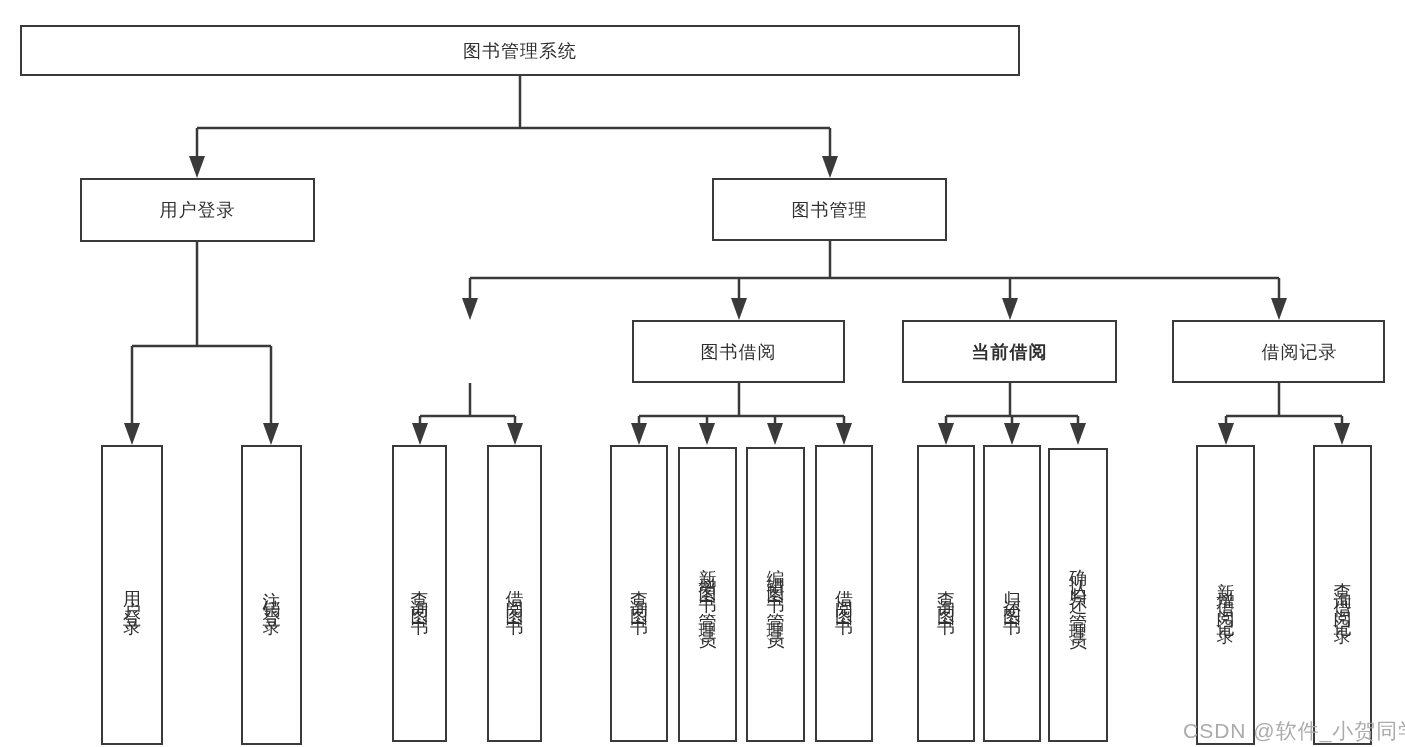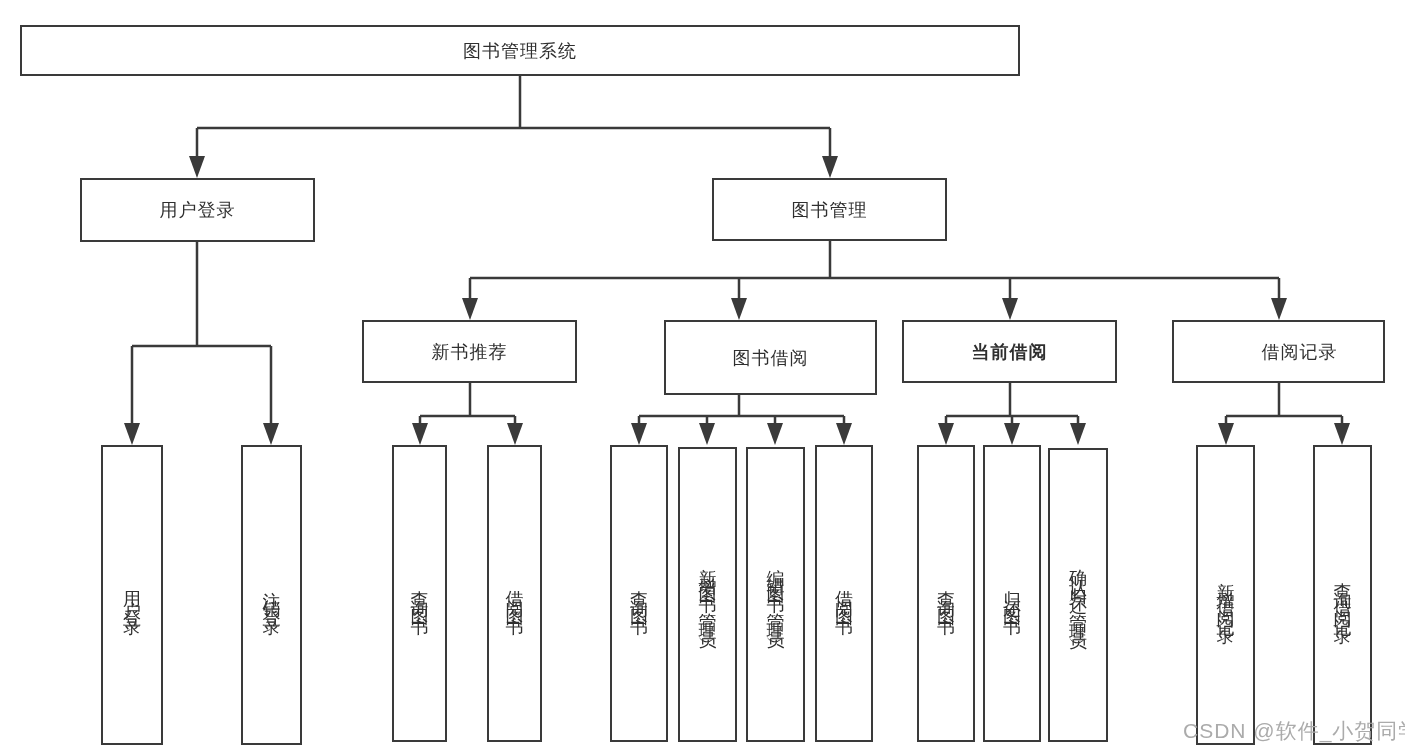--- a/index.html
+++ b/index.html
@@ -118,24 +118,21 @@
     <span class="lbl">图书管理系统</span>
   </div>
 
   <div class="box" style="left:80px; top:170px; width:235px; height:64px;">
     <span class="lbl">用户登录</span>
   </div>
   <div class="box" style="left:712px; top:170px; width:235px; height:63px;align-items:center;">
     <span class="lbl">图书管理</span>
   </div>
 
-  <div class="box" style="left:362px; top:312px; width:215px; height:63px;">
-    <span class="lbl">新书推荐</span>
-  </div>
-  <div class="box" style="left:664px; top:312px; width:213px; height:75px;">
+  <div class="box" style="left:632px; top:312px; width:213px; height:63px;">
     <span class="lbl">图书借阅</span>
   </div>
   <div class="box" style="left:902px; top:312px; width:215px; height:63px;font-weight:bold;">
     <span class="lbl">当前借阅</span>
   </div>
   <div class="box" style="left:1172px; top:312px; width:213px; height:63px;padding-left:42px;">
     <span class="lbl">借阅记录</span>
   </div>
 
   <div class="box v" style="left:101px; top:437px; width:62px; height:300px;">

